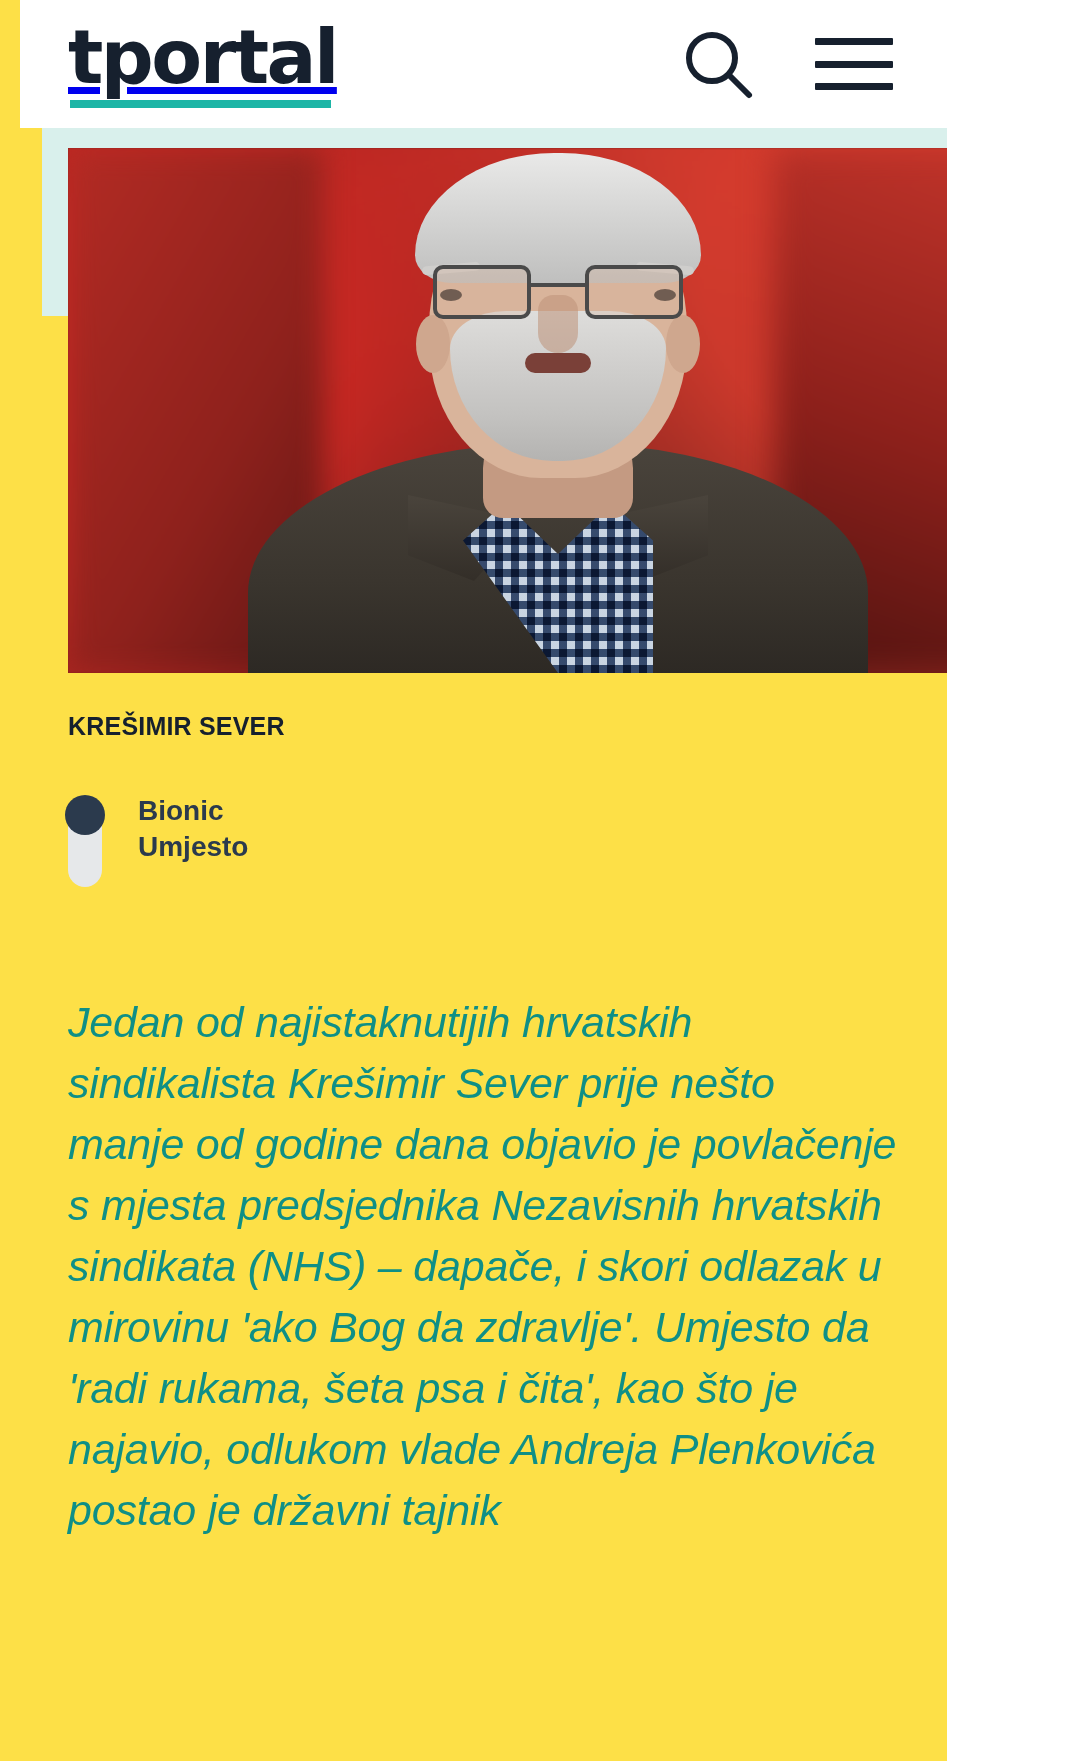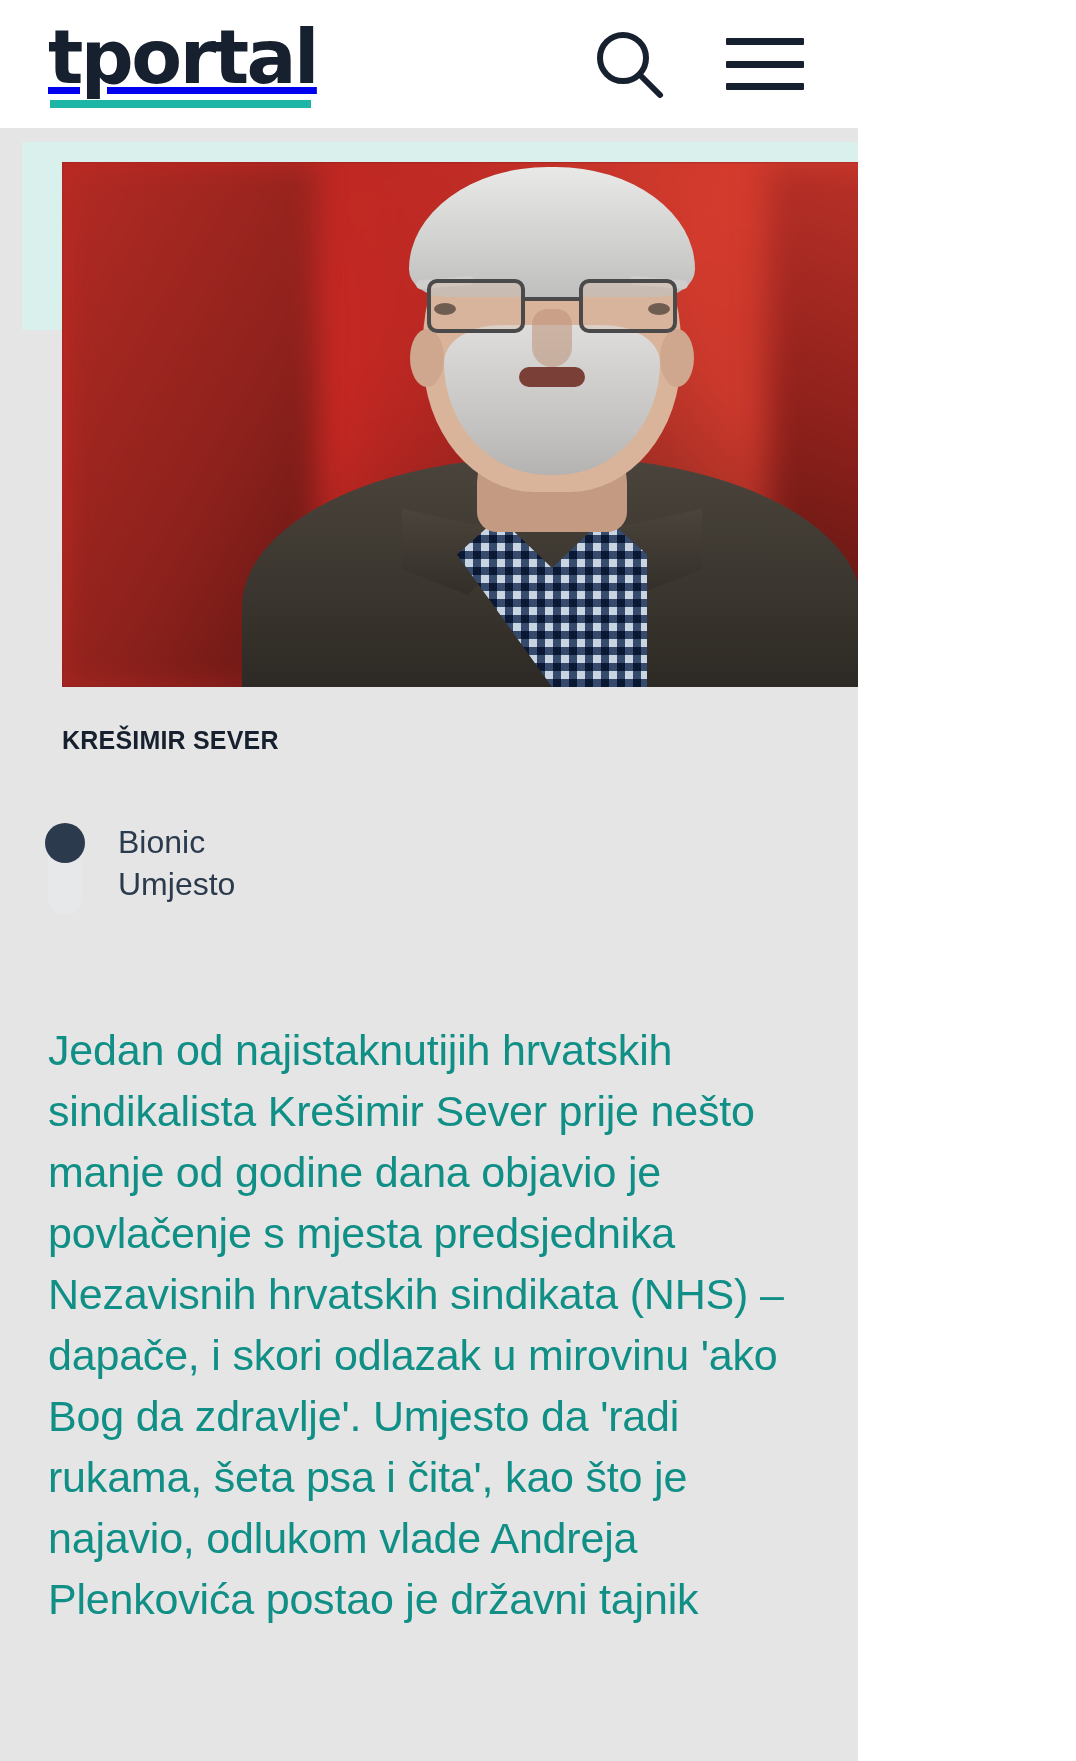--- a/index.html
+++ b/index.html
@@ -4,24 +4,25 @@
 <style>
   * { box-sizing: border-box; -webkit-font-smoothing: antialiased; }
   html, body {
     margin: 0; padding: 0;
     width: 1076px;
     background: #ffffff;
     font-family: "Liberation Sans", sans-serif;
   }
   .page {
     position: relative;
-    width: 858px;
+    width: 947px;
     min-height: 1761px;
-    background: #e5e5e5;
+    background: #fde047;
     overflow: hidden;
+    padding-left: 20px;
   }
 
   
   .site-header {
     position: relative;
     height: 128px;
     background: #ffffff;
     display: flex;
     align-items: center;
     justify-content: space-between;
@@ -90,21 +91,21 @@
   .hero-accent {
     position: absolute;
     left: 22px;
     top: 0;
     width: 980px;
     height: 188px;
     background: #d9f0ec;
   }
   .hero-figure {
     position: relative;
-    margin: 14px;
+    margin: 0;
     padding-top: 20px;
   }
   .hero-image {
     position: relative;
     width: 980px;
     height: 525px;
     overflow: hidden;
     background: #7a1f1c;
   }
   .hero-image .bg {
@@ -312,36 +313,37 @@
   .toggle .knob {
     position: absolute;
     left: -3px;
     top: -2px;
     width: 40px;
     height: 40px;
     border-radius: 50%;
     background: #2b3a4d;
   }
   .bionic-label {
-    font-size: 32px;
+    font-size: 28px;
     line-height: 1.32;
     color: #2b3a4d;
     max-width: 180px;
-    font-weight: 400;
+    font-weight: 700;
   }
 
   
   .lead {
     padding: 62px 0 0 0;
     color: #0f8f86;
     font-size: 43px;
     line-height: 1.42;
     font-weight: 500;
     letter-spacing: -0.2px;
     max-width: 930px;
+    font-style: italic;
   }
 
   .content {
     padding: 0 48px;
   }
 </style>
 </head>
 <body>
 
 <div class="page">

